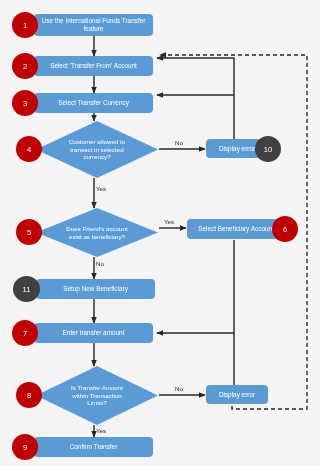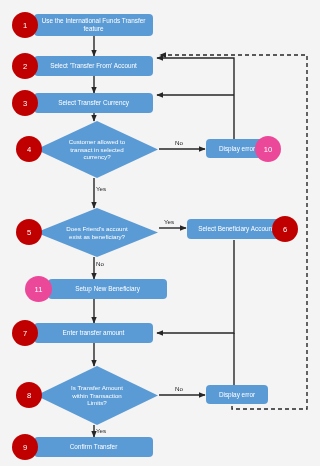--- a/index.html
+++ b/index.html
@@ -76,21 +76,21 @@
     align-items: center;
     justify-content: center;
     color: #ffffff;
     font-weight: normal;
   }
   .badge-red {
     background: #c00000;
     border-radius: 50%;
   }
   .badge-green {
-    background: #ec4899;
+    background: #404040;
     border-radius: 50%;
   }
   .edge-label {
     position: absolute;
     color: #1a1a1a;
     font-size: 6.2px;
     white-space: nowrap;
   }
 </style>
 </head>
@@ -238,21 +238,21 @@
 
   <div class="node" style="left:206px; top:139px; width:62px; height:19px;">
     <div class="box" style="width:62px; height:19px; font-size:6.4px;">
       <span class="box-label">Display error</span>
     </div>
     <div class="badge badge-green" style="left:49px; top:-3px; width:26px; height:26px; font-size:7.6px;">
       <span>10</span>
     </div>
   </div>
 
-  <div class="node" style="left:48px; top:279px; width:119px; height:16px;">
+  <div class="node" style="left:36px; top:279px; width:119px; height:16px;">
     <div class="box" style="width:119px; height:20px; font-size:6.4px;">
       <span class="box-label">Setup New Beneficiary</span>
     </div>
     <div class="badge badge-green" style="left:-23px; top:-3px; width:27px; height:26px; font-size:7.6px;">
       <span>11</span>
     </div>
   </div>
 
   <div class="node" style="left:206px; top:385px; width:62px; height:19px;">
     <div class="box" style="width:62px; height:19px; font-size:6.4px;">

